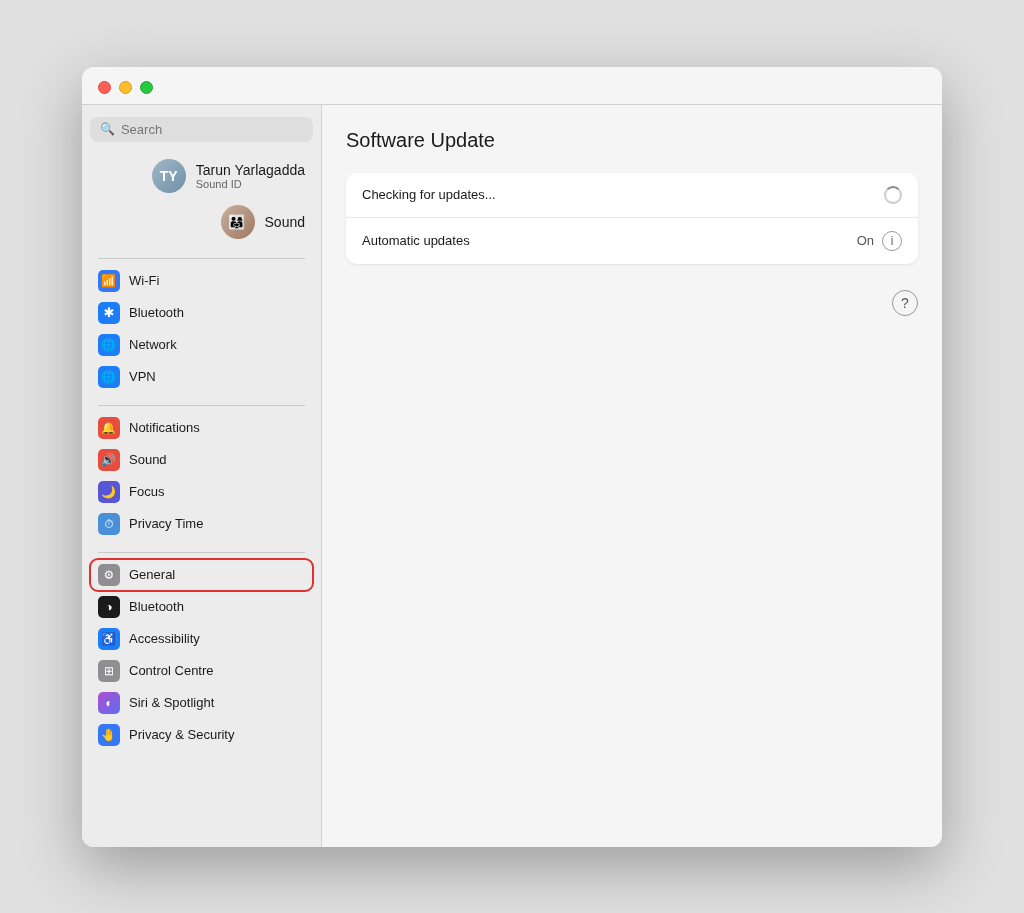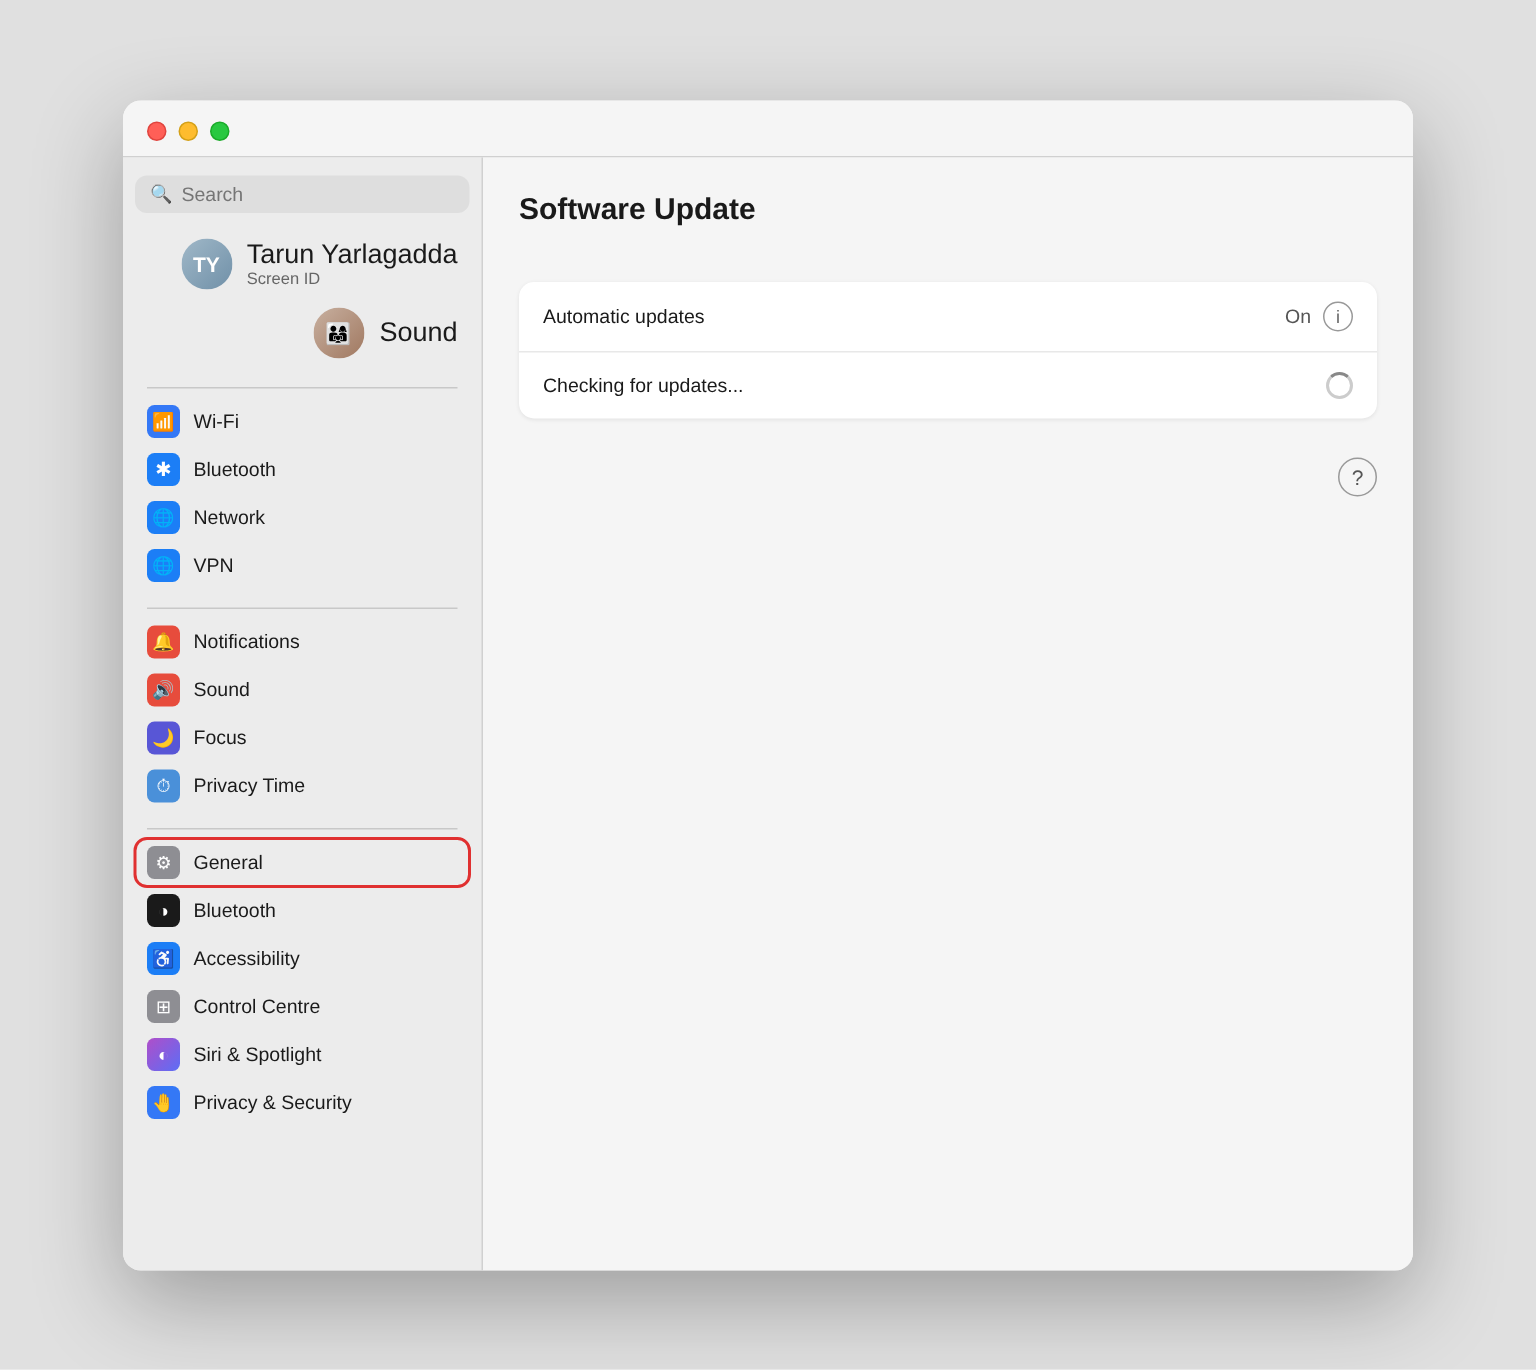--- a/index.html
+++ b/index.html
@@ -123,21 +123,21 @@
     .avatar-family {
       background: linear-gradient(135deg, #c8b0a0, #a07860);
     }
 
     .user-info {
       display: flex;
       flex-direction: column;
     }
 
     .user-name {
-      font-size: 18px;
+      font-size: 14px;
       font-weight: 500;
       color: #1a1a1a;
     }
 
     .user-sub {
       font-size: 11px;
       color: #666;
     }
 
     .sidebar-section {
@@ -203,23 +203,23 @@
 
     
     .main-content {
       flex: 1;
       background: #f5f5f5;
       padding: 24px;
     }
 
     .page-title {
       font-size: 20px;
-      font-weight: 700;
+      font-weight: 400;
       color: #1a1a1a;
-      margin-bottom: 36px;
+      margin-bottom: 21px;
     }
 
     .card {
       background: white;
       border-radius: 10px;
       overflow: hidden;
       margin-bottom: 10px;
       box-shadow: 0 1px 3px rgba(0,0,0,0.08);
     }
 
@@ -325,21 +325,21 @@
         <input type="text" placeholder="Search" style="">
       </div>
 
       <div class="user-section">
         <div class="user-item">
           <div class="avatar">
             <div class="avatar-placeholder">TY</div>
           </div>
           <div class="user-info">
             <span class="user-name">Tarun Yarlagadda</span>
-            <span class="user-sub">Screen ID</span>
+            <span class="user-sub">Sound ID</span>
           </div>
         </div>
         <div class="user-item">
           <div class="avatar">
             <div class="avatar-placeholder avatar-family">👨‍👩‍👧</div>
           </div>
           <div class="user-info">
             <span class="user-name">Sound</span>
           </div>
         </div>
@@ -444,28 +444,28 @@
           <span class="sidebar-item-label">Privacy &amp; Security</span>
         </div>
       </div>
     </div>
 
     <div class="main-content">
       <h1 class="page-title">Software Update</h1>
 
       <div class="card">
         <div class="card-row">
+          <span class="card-row-label">Checking for updates...</span>
+          <div class="spinner"></div>
+        </div>
+        <div class="card-row">
           <span class="card-row-label">Automatic updates</span>
           <span class="card-row-value">On</span>
           <button class="info-btn">i</button>
         </div>
-        <div class="card-row">
-          <span class="card-row-label">Checking for updates...</span>
-          <div class="spinner"></div>
-        </div>
       </div>
 
       <div style="display:flex;justify-content:flex-end;">
         <button class="help-btn">?</button>
       </div>
     </div>
   </div>
 </div>
 
 </body></html>

